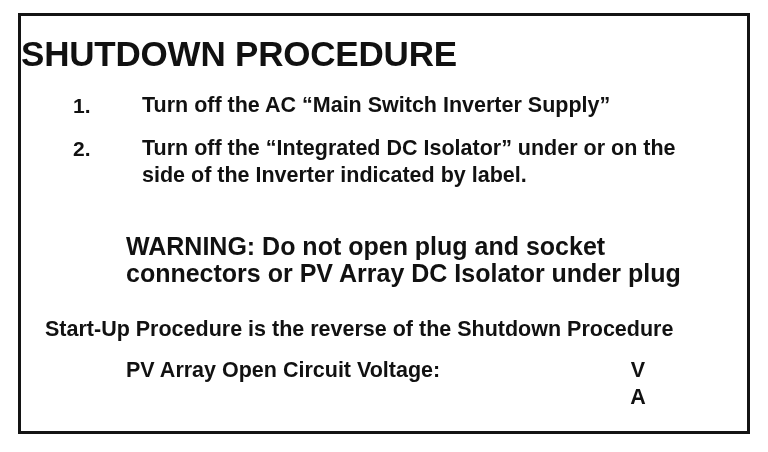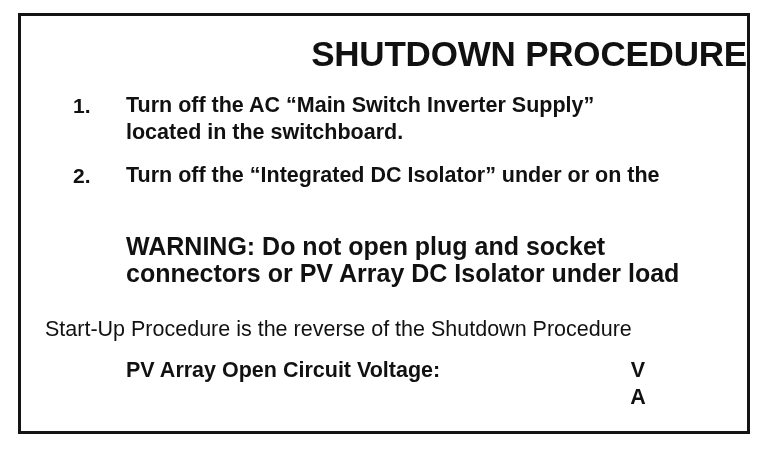--- a/index.html
+++ b/index.html
@@ -26,21 +26,21 @@
     border: 3px solid #141414;
     background: #ffffff;
   }
 
   
   #title {
     position: absolute;
     left: 0;
     top: 18px;
     width: 100%;
-    text-align: right;
+    text-align: left;
     font-size: 35px;
     font-weight: bold;
     letter-spacing: -0.2px;
     line-height: 40px;
     white-space: nowrap;
   }
 
   
   #procedure-list {
     position: absolute;
@@ -65,20 +65,21 @@
   .item-body {
     margin-left: 105px;
     margin-right: 16px;
     font-size: 21.5px;
     font-weight: bold;
     line-height: 27px;
   }
   .item-line {
     display: block;
     white-space: nowrap;
+    margin-left: 16px;
   }
 
   
   #warning-block {
     position: absolute;
     left: 105px;
     top: 217px;
     right: 14px;
     font-size: 25px;
     font-weight: bold;
@@ -89,21 +90,21 @@
     white-space: nowrap;
   }
 
   
   #startup-note {
     position: absolute;
     left: 24px;
     top: 300px;
     right: 6px;
     font-size: 21.5px;
-    font-weight: normal;
+    font-weight: bold;
     line-height: 27px;
     white-space: nowrap;
   }
 
   
   #spec-table {
     position: absolute;
     left: 105px;
     top: 341px;
     right: 10px;
@@ -140,36 +141,36 @@
 <div id="label-card">
 
   <div id="title">SHUTDOWN PROCEDURE</div>
 
   <div id="procedure-list">
 
     <div class="list-item">
       <span class="item-marker">1.</span>
       <div class="item-body">
         <span class="item-line">Turn off the AC “Main Switch Inverter Supply”</span>
-        <span class="item-line">located in the switchboard.</span>
       </div>
     </div>
 
     <div class="list-item">
       <span class="item-marker">2.</span>
       <div class="item-body">
         <span class="item-line">Turn off the “Integrated DC Isolator” under or on the</span>
+        <span class="item-line">side of the Inverter indicated by label.</span>
       </div>
     </div>
 
   </div>
 
   <div id="warning-block">
     <span class="warning-line">WARNING: Do not open plug and socket</span>
-    <span class="warning-line">connectors or PV Array DC Isolator under load</span>
+    <span class="warning-line">connectors or PV Array DC Isolator under plug</span>
   </div>
 
   <div id="startup-note">Start-Up Procedure is the reverse of the Shutdown Procedure</div>
 
   <div id="spec-table">
 
     <div class="spec-row">
       <span class="spec-label">PV Array Open Circuit Voltage:</span>
       <span class="spec-value"></span>
       <span class="spec-unit">V</span>

